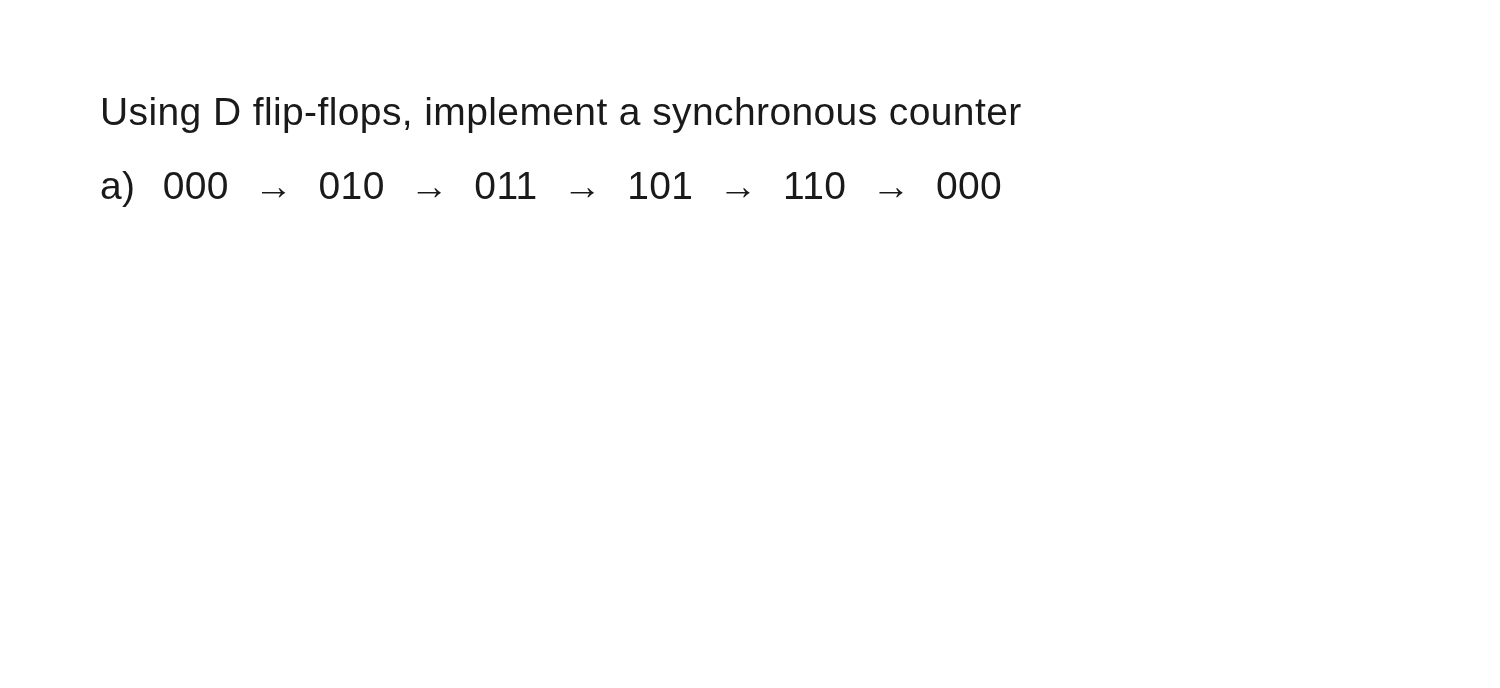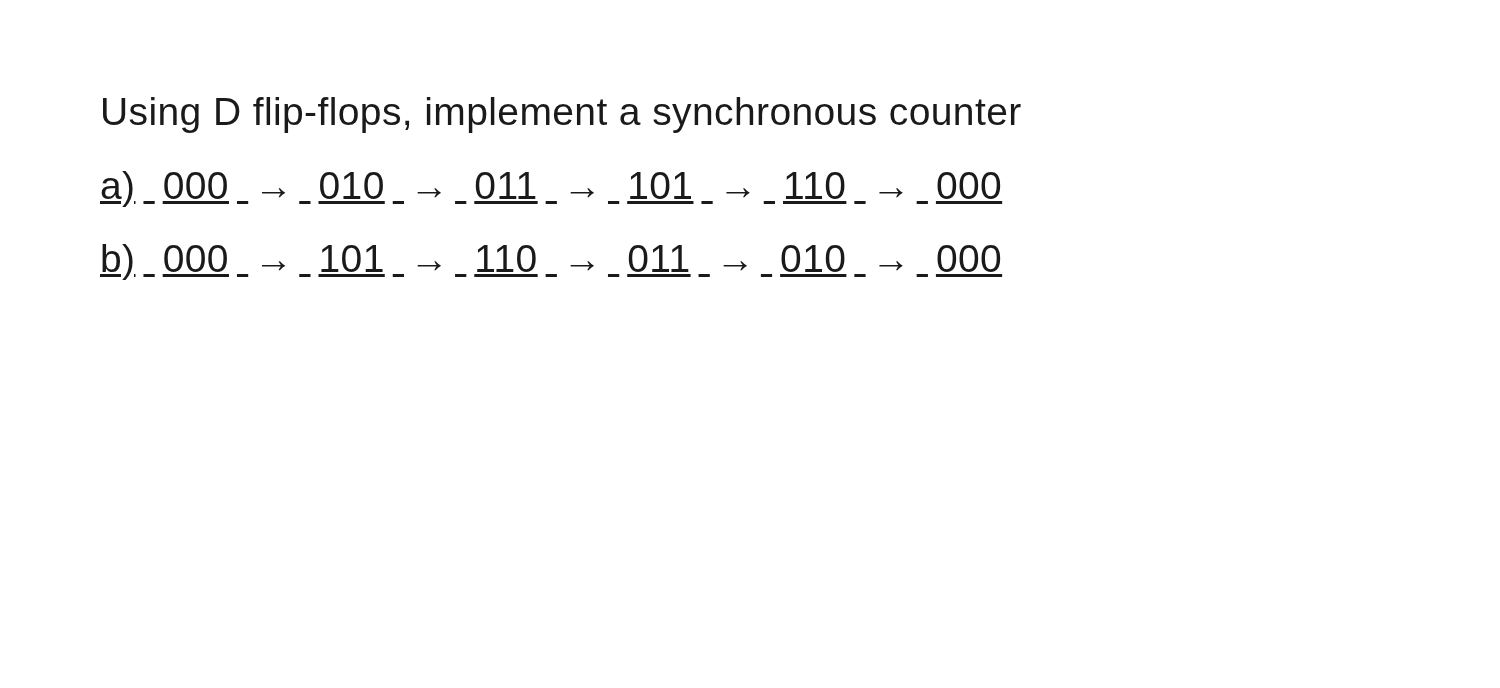--- a/index.html
+++ b/index.html
@@ -22,21 +22,20 @@
       line-height: 1.68;
       letter-spacing: 0.01em;
     }
     
     .intro {
       margin-bottom: 4px;
     }
     
     .option {
       margin-bottom: 0;
-      text-decoration: underline;
     }
     
     .arrow {
       display: inline-block;
       margin: 0 0.15em;
     }
   </style>
 </head>
 <body>
 
@@ -51,27 +50,13 @@
     <span>010</span>
     <span class="arrow">→</span>
     <span>011</span>
     <span class="arrow">→</span>
     <span>101</span>
     <span class="arrow">→</span>
     <span>110</span>
     <span class="arrow">→</span>
     <span>000</span>
   </div>
-  <div class="option">
-    <span>b)</span>
-    <span>000</span>
-    <span class="arrow">→</span>
-    <span>101</span>
-    <span class="arrow">→</span>
-    <span>110</span>
-    <span class="arrow">→</span>
-    <span>011</span>
-    <span class="arrow">→</span>
-    <span>010</span>
-    <span class="arrow">→</span>
-    <span>000</span>
-  </div>
 </div>
 
 </body></html>

